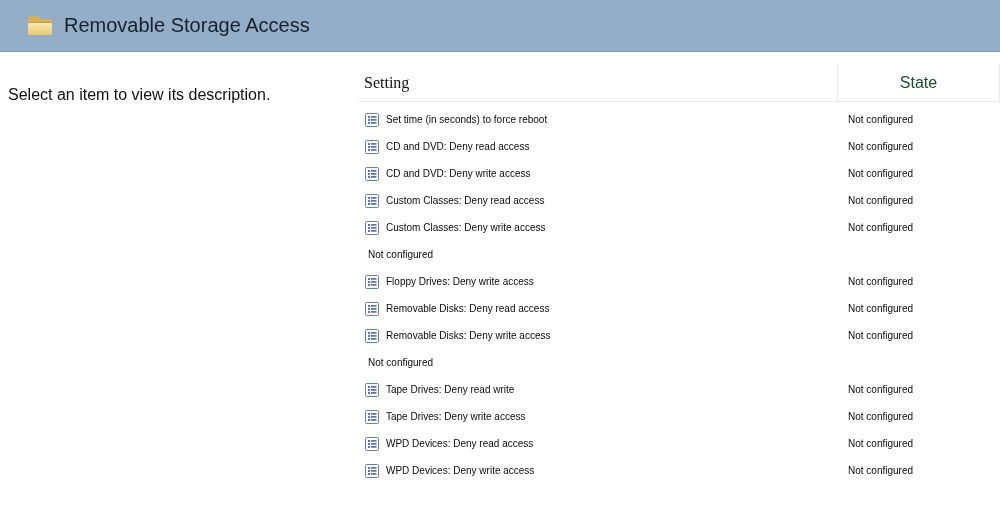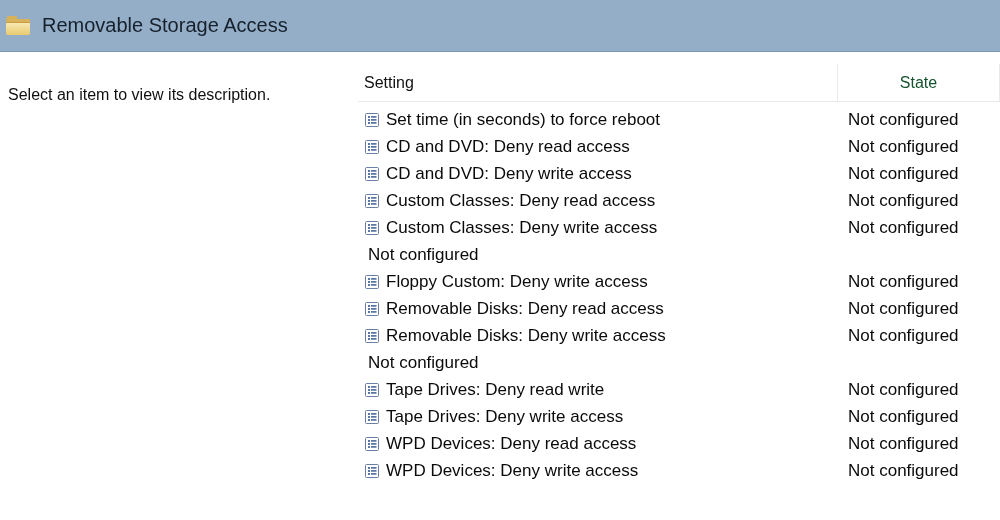--- a/index.html
+++ b/index.html
@@ -14,21 +14,21 @@
     overflow: hidden;
   }
 
   
   .header-bar {
     display: flex;
     align-items: center;
     height: 52px;
     background: #94aec8;
     border-bottom: 1px solid #7d99b4;
-    padding-left: 6px;
+    padding-left: 28px;
     box-sizing: border-box;
   }
   .folder-icon {
     width: 24px;
     height: 18px;
     position: relative;
     margin-right: 12px;
   }
   .folder-back {
     position: absolute;
@@ -86,20 +86,21 @@
   }
   .col-setting {
     flex: 0 0 480px;
     display: flex;
     align-items: center;
     padding-left: 6px;
     font-size: 16px;
     color: #111;
     border-right: 1px solid #eaeaea;
     box-sizing: border-box;
+    font-family: Liberation Serif, serif;
   }
   .col-state {
     flex: 1;
     display: flex;
     align-items: center;
     justify-content: center;
     font-size: 16px;
     color: #14532d;
     border-right: 1px solid #eaeaea;
     box-sizing: border-box;
@@ -108,21 +109,21 @@
   
   .rows {
     flex: 1;
     overflow: hidden;
     padding-top: 4px;
   }
   .row {
     display: flex;
     align-items: center;
     height: 27px;
-    font-size: 17px;
+    font-size: 10px;
     color: #0a0a0a;
     cursor: default;
   }
   .cell-setting {
     flex: 0 0 480px;
     display: flex;
     align-items: center;
     padding-left: 6px;
     box-sizing: border-box;
     white-space: nowrap;
@@ -259,21 +260,21 @@
 <svg width="16" height="16" viewBox="0 0 16 16">
   <rect x="1.5" y="1.5" width="13" height="13" rx="1" fill="#ffffff" stroke="#6a7ea6" stroke-width="1"></rect>
   <circle cx="5" cy="5" r="1.1" fill="#33548e"></circle>
   <rect x="7" y="4.2" width="5.5" height="1.4" fill="#33548e"></rect>
   <circle cx="5" cy="8" r="1.1" fill="#33548e"></circle>
   <rect x="7" y="7.2" width="5.5" height="1.4" fill="#33548e"></rect>
   <circle cx="5" cy="11" r="1.1" fill="#33548e"></circle>
   <rect x="7" y="10.2" width="5.5" height="1.4" fill="#33548e"></rect>
 </svg>
             </span>
-            <span>Floppy Custom: Deny write access</span>
+            <span>Floppy Drives: Deny write access</span>
           </div>
           <div class="cell-state">Not configured</div>
         </div>
         <div class="row">
           <div class="cell-setting">
             <span class="policy-icon">
 <svg width="16" height="16" viewBox="0 0 16 16">
   <rect x="1.5" y="1.5" width="13" height="13" rx="1" fill="#ffffff" stroke="#6a7ea6" stroke-width="1"></rect>
   <circle cx="5" cy="5" r="1.1" fill="#33548e"></circle>
   <rect x="7" y="4.2" width="5.5" height="1.4" fill="#33548e"></rect>

